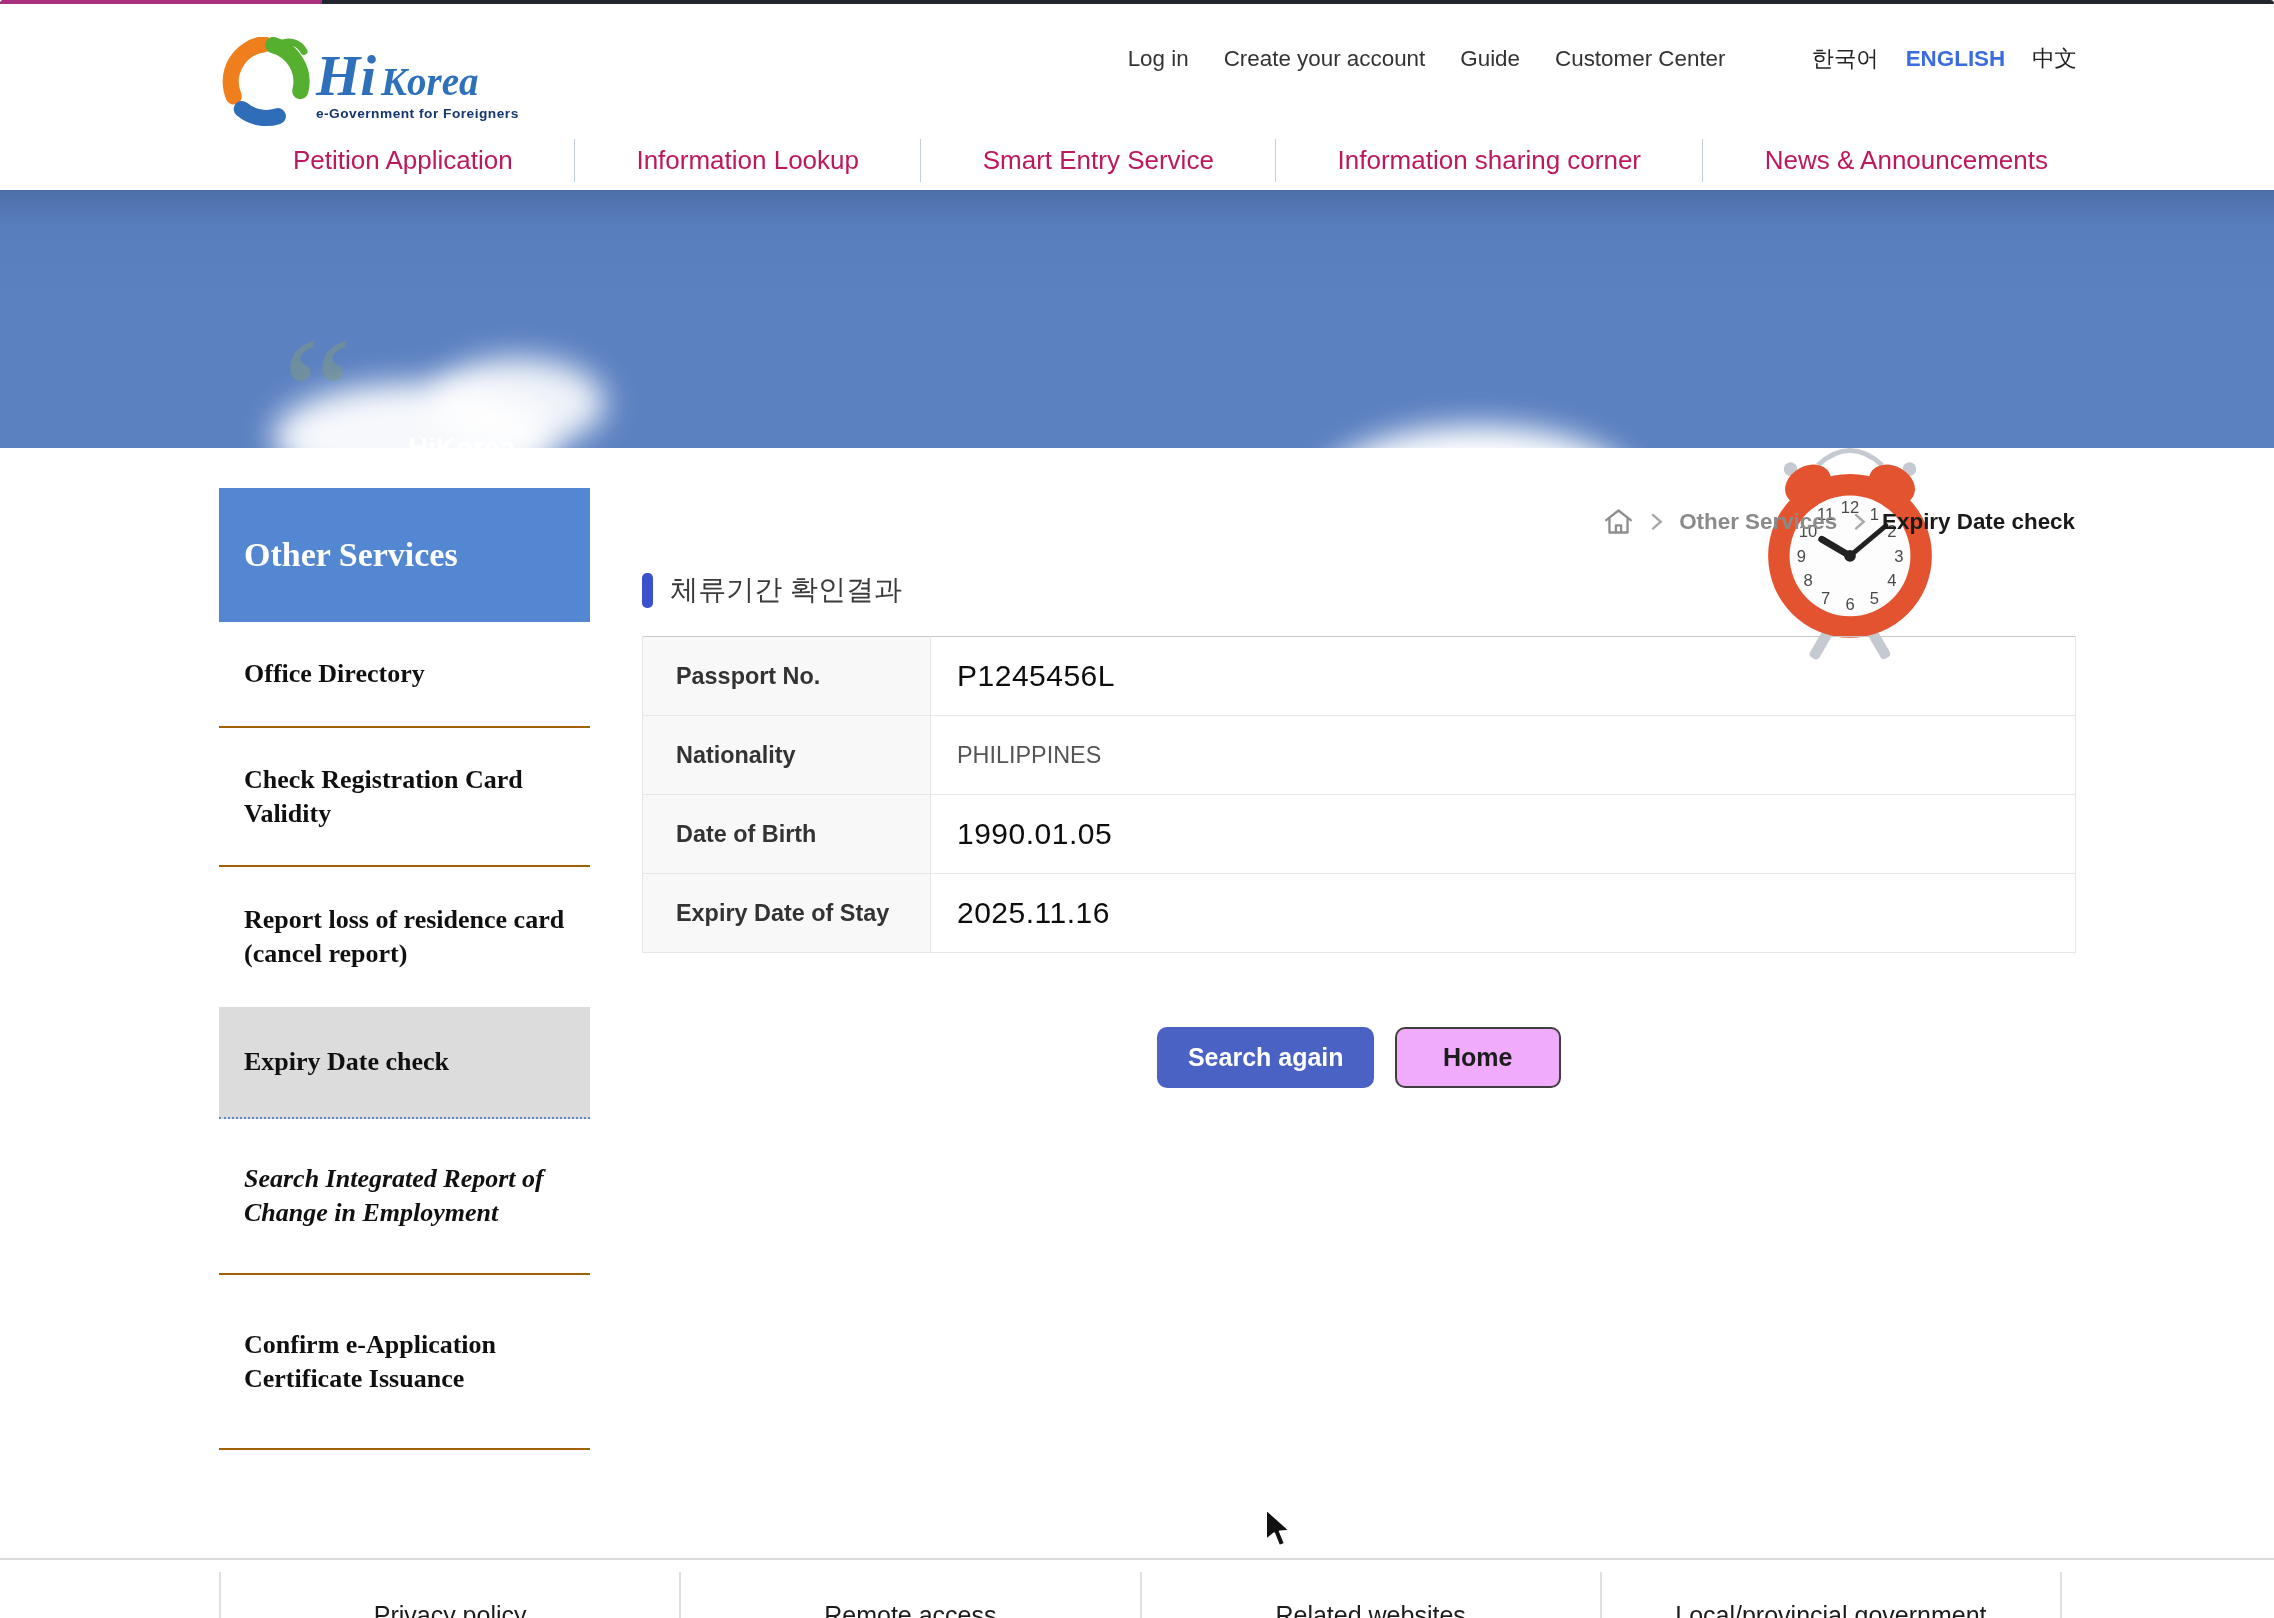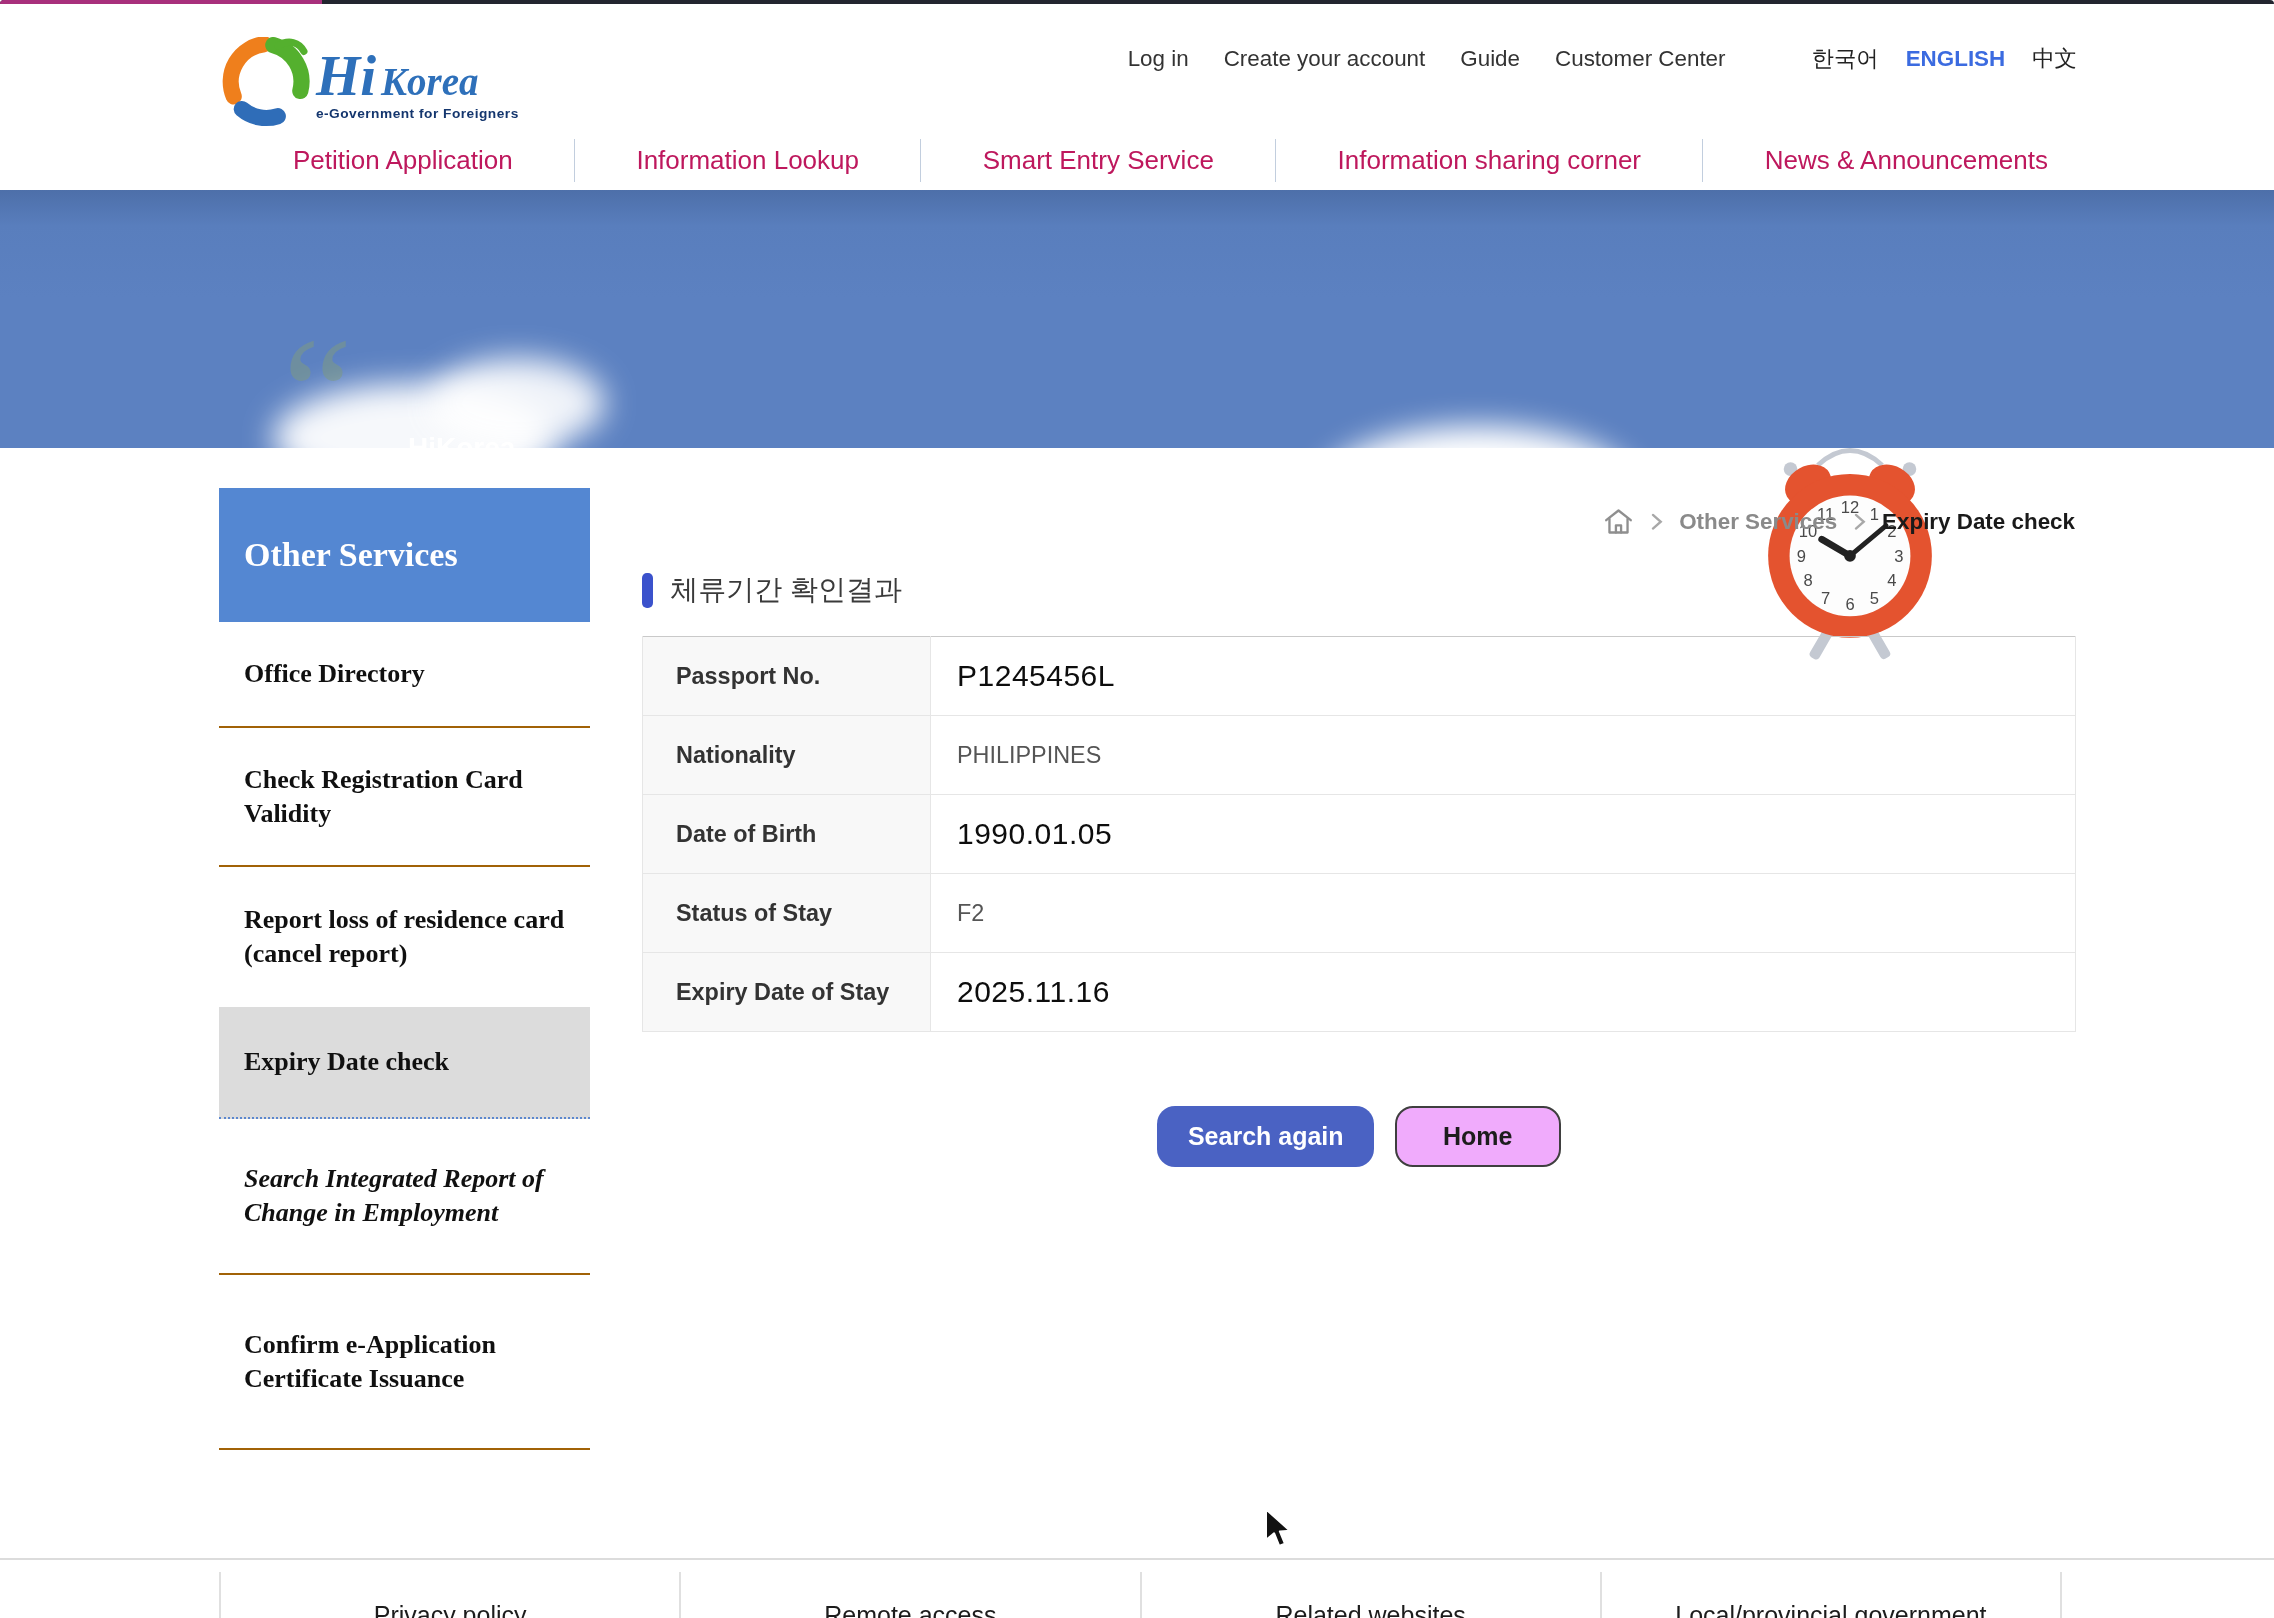--- a/index.html
+++ b/index.html
@@ -66,21 +66,21 @@
   .section-title{font-size:28px;color:#3a3a3a;}
 
   table.result-table{width:100%;border-collapse:collapse;border-top:1px solid #c9c9c9;}
   table.result-table th{width:288px;background:#f8f8f8;border:1px solid #e6e6e6;border-top:none;
       text-align:left;padding-left:33px;font-size:23.4px;color:#333;height:76px;font-weight:bold;box-sizing:border-box;}
   table.result-table td{border:1px solid #e6e6e6;border-top:none;border-left:none;padding-left:26px;height:76px;}
   td.val-big{font-size:30px;color:#0d0d0d;letter-spacing:0.5px;}
   td.val-small{font-size:23.4px;color:#555;}
 
   .actions{margin-top:74px;display:flex;justify-content:center;gap:20.5px;}
-  .btn{height:61px;font-weight:bold;font-size:25px;border-radius:18px;cursor:pointer;
+  .btn{height:61px;font-weight:bold;font-size:25px;border-radius:10px;cursor:pointer;
        font-family:"Liberation Sans",sans-serif;}
   .btn-primary{width:217px;background:#4a62c3;color:#fff;border:none;}
   .btn-secondary{width:166px;background:#f0abfc;color:#1d1d1d;border:2px solid #3f3f3f;}
 
   
   .footer-sep{position:absolute;top:1558px;left:0;width:100%;height:2px;background:#dcdcdc;}
   .footer{position:absolute;top:1572px;left:219px;width:1843px;display:flex;}
   .footer-cell{flex:1;border-left:2px solid #e0e0e0;display:flex;justify-content:center;
                padding-top:29px;font-size:25px;color:#1c1c1c;height:78px;box-sizing:border-box;cursor:pointer;}
   .footer-cell:last-child{border-right:2px solid #e0e0e0;}
@@ -245,24 +245,20 @@
         </tr>
         <tr>
           <th>Nationality</th>
           <td class="val-small">PHILIPPINES</td>
         </tr>
         <tr>
           <th>Date of Birth</th>
           <td class="val-big">1990.01.05</td>
         </tr>
         <tr>
-          <th>Status of Stay</th>
-          <td class="val-small">F2</td>
-        </tr>
-        <tr>
           <th>Expiry Date of Stay</th>
           <td class="val-big">2025.11.16</td>
         </tr>
       </tbody>
     </table>
 
     <div class="actions">
       <button class="btn btn-primary">Search again</button>
       <button class="btn btn-secondary">Home</button>
     </div>

